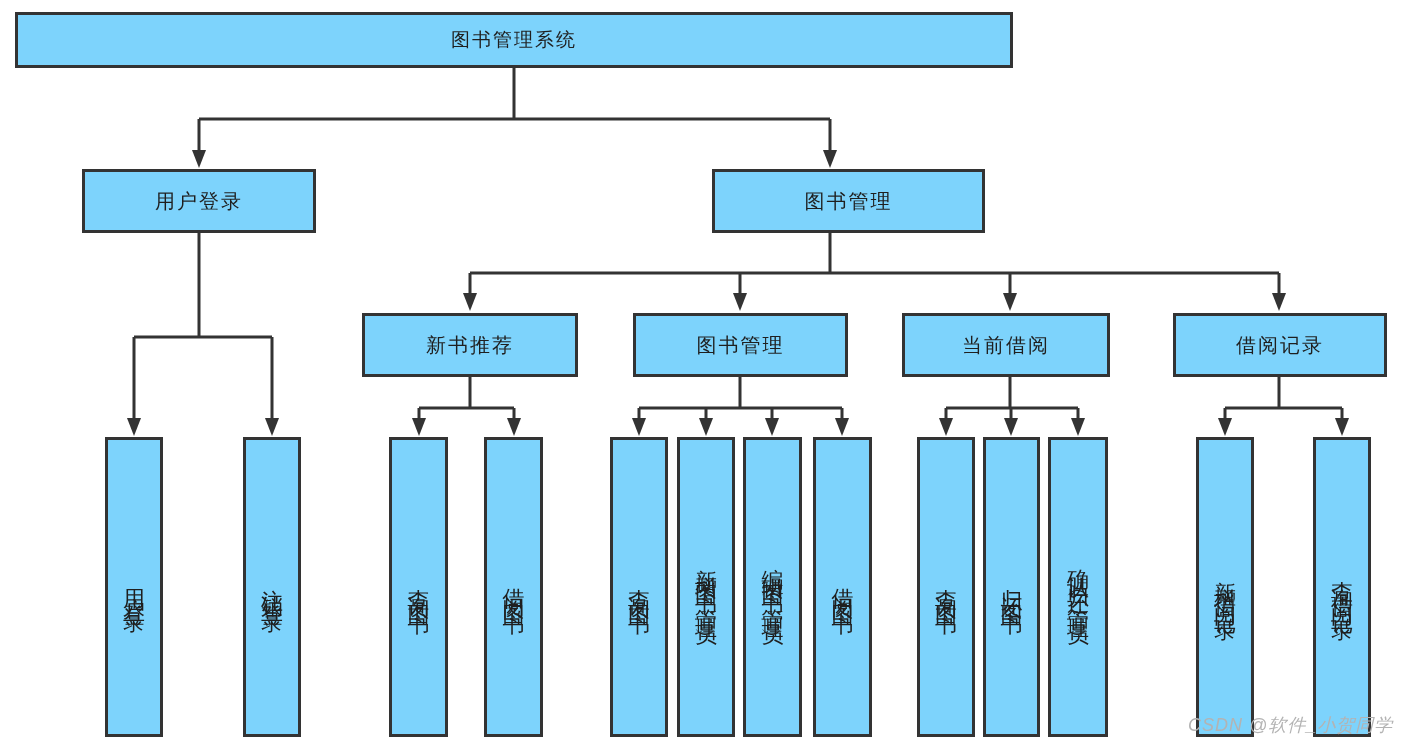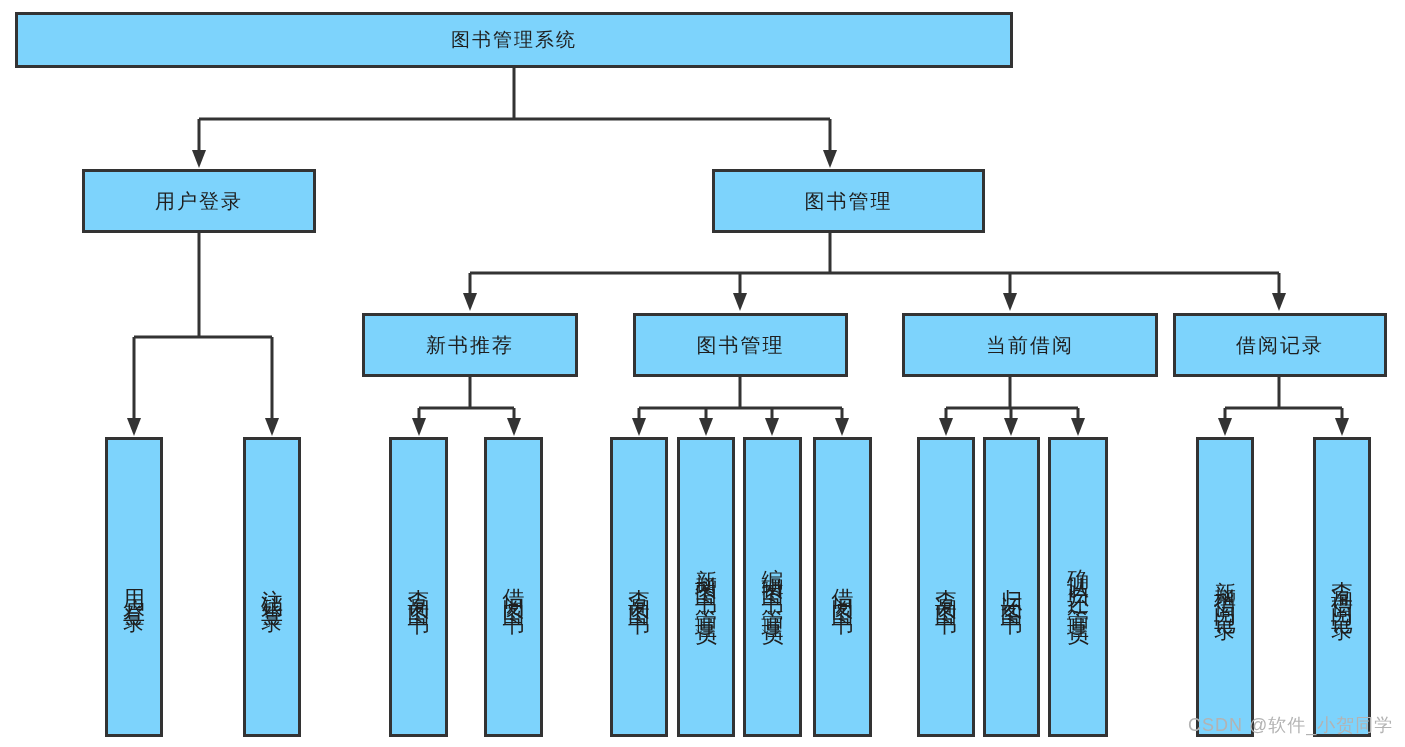--- a/index.html
+++ b/index.html
@@ -18,21 +18,21 @@
     color:var(--text,#1f1f1f);
   }
   .h-label{font-size:20px;letter-spacing:2px;white-space:nowrap;}
   .lv1 .h-label{font-size:19px;}
   .v-label{
     writing-mode:vertical-rl;text-orientation:mixed;
     font-size:22px;letter-spacing:8px;line-height:1;white-space:nowrap;
   }
   .watermark{
     position:absolute;left:1188px;top:713px;z-index:5;
-    font-size:18px;letter-spacing:1px;color:var(--wm,#b3b3b3);white-space:nowrap;
+    font-size:18px;letter-spacing:1px;color:var(--wm,#b3b3b3);white-space:nowrap;font-style:italic;
   }
 </style>
 </head>
 <body>
 
 <div class="canvas" style="--line: #333333; --text: #1f1f1f; --wm: #b3b3b3; --bg: #ffffff;">
 
   <svg class="connectors" width="1405" height="747" viewBox="0 0 1405 747" aria-hidden="true">
 
     <path class="conn" d="M514,68 V119 M199,119 H830 M199,119 V152 M830,119 V152"></path>
@@ -79,21 +79,21 @@
   <div class="box" style="left:712px;top:169px;width:273px;height:64px">
     <span class="h-label">图书管理</span>
   </div>
 
   <div class="box" style="left:362px;top:313px;width:216px;height:64px">
     <span class="h-label">新书推荐</span>
   </div>
   <div class="box" style="left:633px;top:313px;width:215px;height:64px">
     <span class="h-label">图书管理</span>
   </div>
-  <div class="box" style="left:902px;top:313px;width:256px;height:64px">
+  <div class="box" style="left:902px;top:313px;width:208px;height:64px">
     <span class="h-label">当前借阅</span>
   </div>
   <div class="box" style="left:1173px;top:313px;width:214px;height:64px">
     <span class="h-label">借阅记录</span>
   </div>
 
   <div class="box" style="left:105px;top:437px;width:58px;height:300px">
     <span class="v-label">用户登录</span>
   </div>
   <div class="box" style="left:243px;top:437px;width:58px;height:300px">

